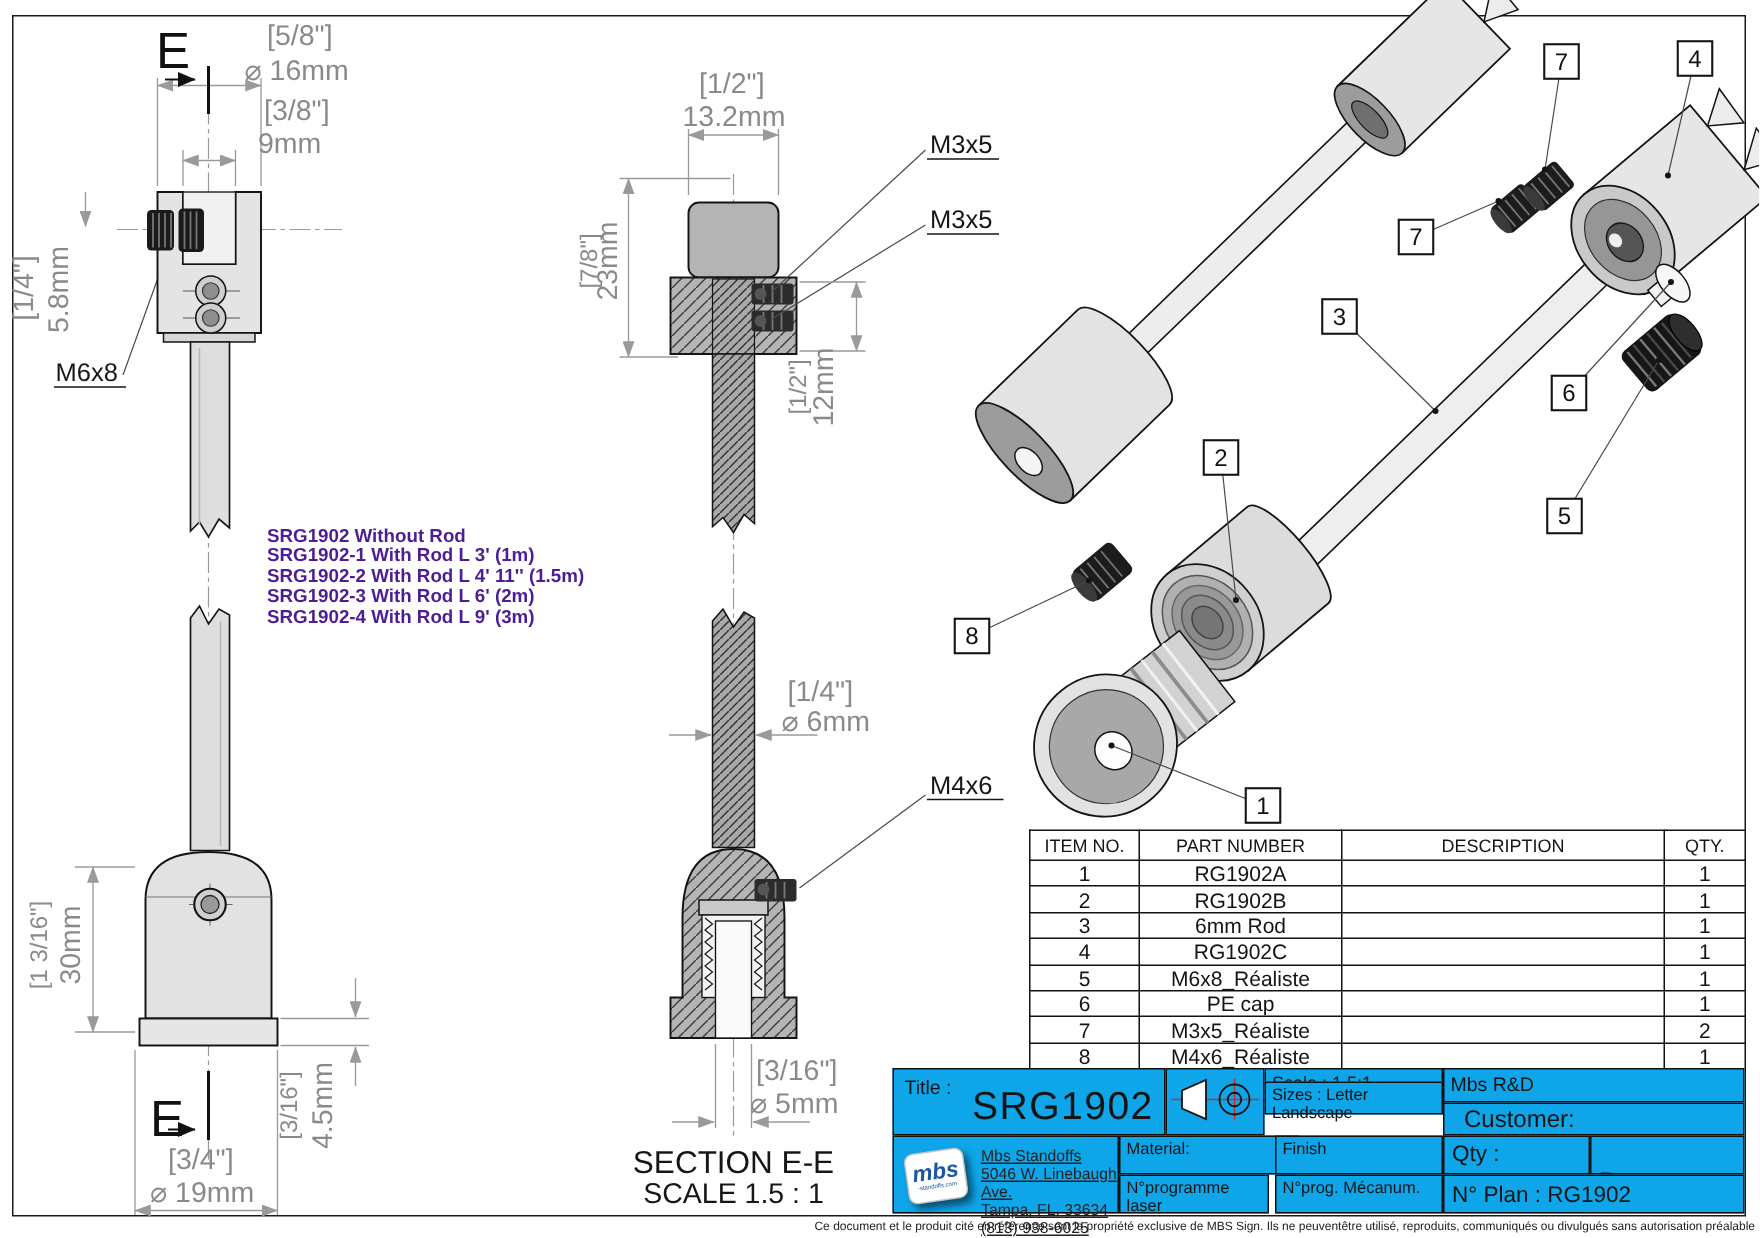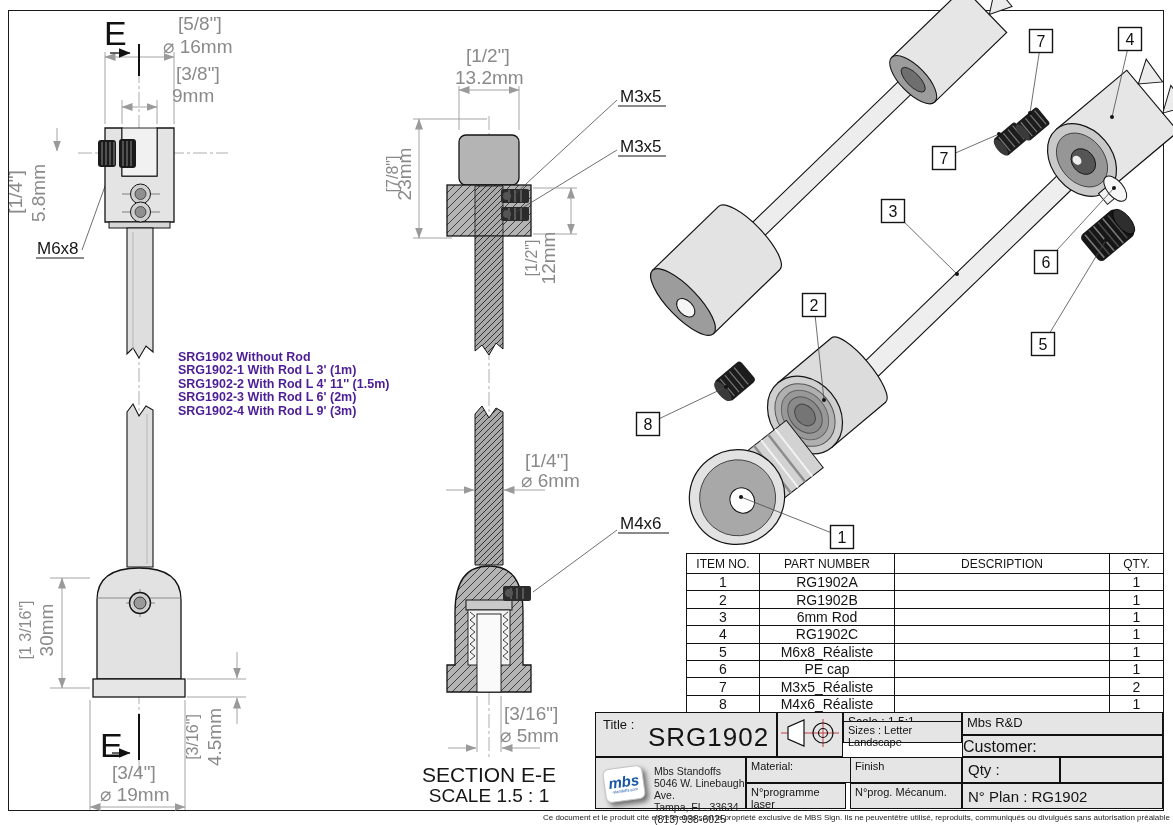--- a/index.html
+++ b/index.html
@@ -20,26 +20,26 @@
   .ridge{stroke:#777;stroke-width:1.2;}
   
   #variants{position:absolute;left:178px;top:351px;font-size:12.5px;font-weight:bold;line-height:13.4px;color:#4c1d95;white-space:nowrap;}
   
   #ptable{position:absolute;left:686px;top:553px;width:477px;height:158px;border-collapse:collapse;table-layout:fixed;background:#fff;}
   #ptable th,#ptable td{border:1.4px solid #111;text-align:center;padding:0;font-weight:normal;overflow:hidden;white-space:nowrap;}
   #ptable th{font-size:12px;height:19px;}
   #ptable td{font-size:14px;height:16.4px;}
   
   #tblock{position:absolute;left:595px;top:712px;width:568px;height:97px;background:#fff;}
-  .cell{position:absolute;border:1.2px solid #111;box-sizing:border-box;background:#e5e5e5;}
+  .cell{position:absolute;border:1.2px solid #111;box-sizing:border-box;background:#0ea5e9;}
   .cell .sm{font-size:11px;padding:2px 0 0 4px;}
   #logo{position:absolute;left:8px;top:9px;width:38px;height:32px;background:#fff;border:1px solid #c4c4c4;border-radius:6px;transform:rotate(-8deg);box-shadow:3px 4px 5px rgba(0,0,0,0.5);display:flex;flex-direction:column;align-items:center;justify-content:center;}
   #logo .m{font-weight:bold;font-style:italic;font-size:15px;color:#1b57a5;line-height:13px;}
   #logo .u{font-size:4px;color:#1b57a5;}
-  #addr{position:absolute;left:58px;top:7px;font-size:10.5px;line-height:12px;color:#222;}
+  #addr{position:absolute;left:58px;top:7px;font-size:10.5px;line-height:12px;color:#222;text-decoration:underline;}
   #disclaimer{position:absolute;right:3px;top:813px;font-size:8px;color:#222;white-space:nowrap;}
 </style>
 </head>
 <body>
 
 <div id="sheet">
   <div id="border"></div>
 
   <svg id="drawing" width="1173" height="825" viewBox="0 0 1173 825" style="position:absolute;left:0;top:0;">
     <defs>
@@ -469,21 +469,21 @@
     <div class="cell" style="left:248px;top:0;width:119px;height:23px;">
       <div class="sm" style="font-size:12px;">Scale : 1.5:1</div>
     </div>
     <div class="cell" style="left:248px;top:9px;width:119px;height:22px;">
       <div class="sm">Sizes : Letter Landscape</div>
     </div>
     <div class="cell" style="left:367px;top:0;width:201px;height:23px;">
       <div class="sm" style="font-size:13px;">Mbs R&amp;D</div>
     </div>
     <div class="cell" style="left:367px;top:23px;width:201px;height:22px;">
-      <div style="font-size:16px;padding:2px 0 0 0;border-radius:10px;">Customer:</div>
+      <div style="font-size:16px;padding:2px 0 0 13px;border-radius:10px;">Customer:</div>
     </div>
     <div class="cell" style="left:0;top:45px;width:151px;height:52px;">
       <div id="logo">
         <span class="m">mbs</span>
         <span class="u">-standoffs.com</span>
       </div>
       <div id="addr">
         <div>Mbs Standoffs</div>
         <div>5046 W. Linebaugh Ave.</div>
         <div>Tampa, FL. 33634</div>

